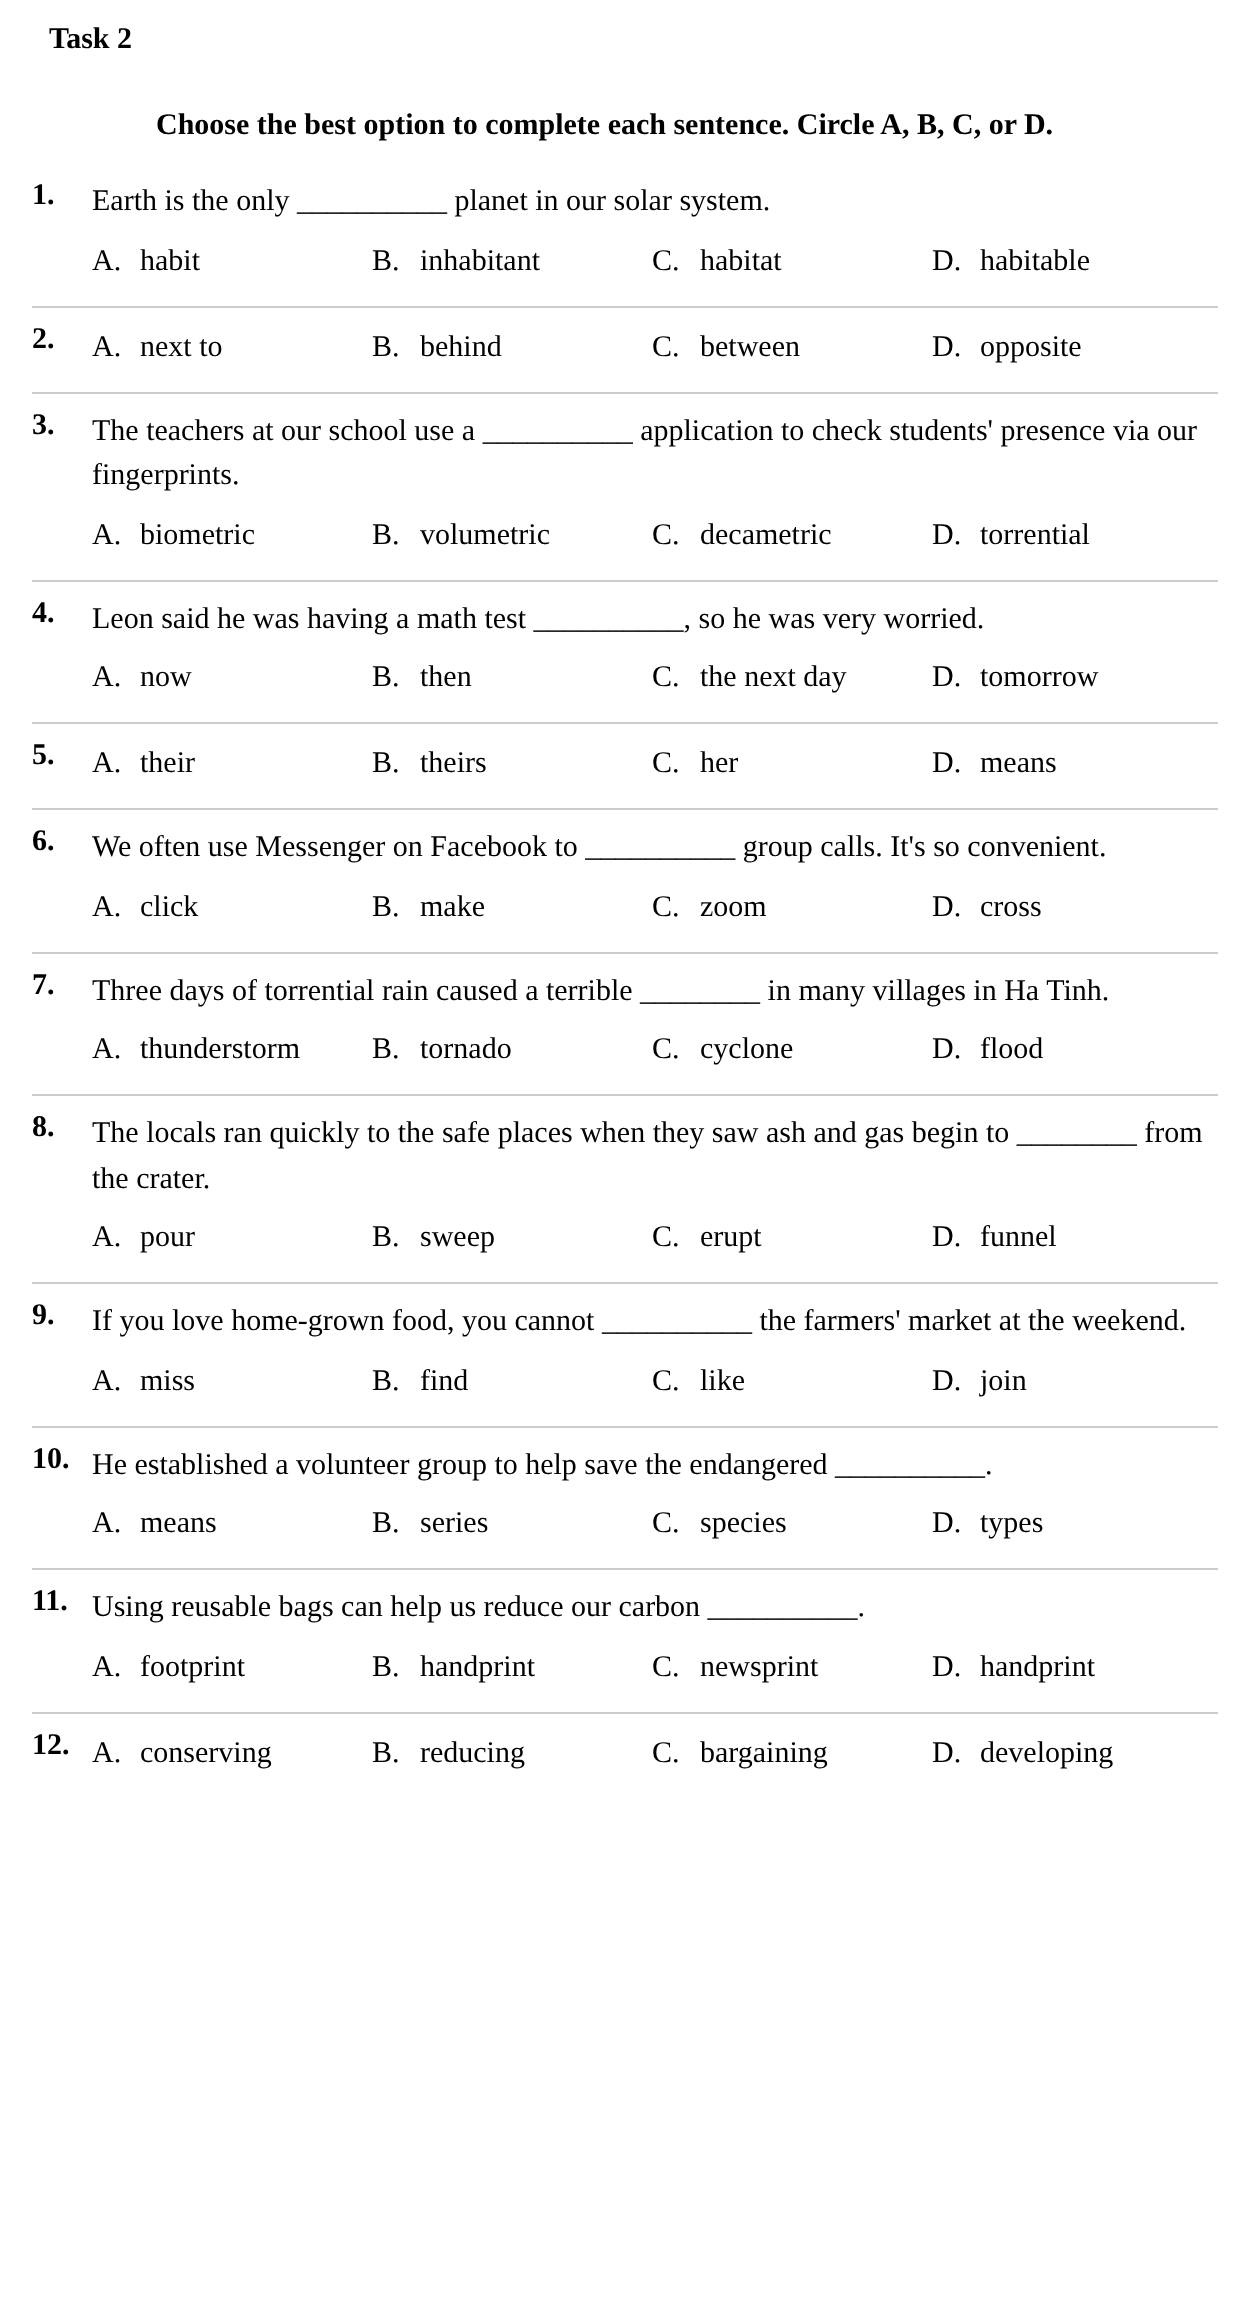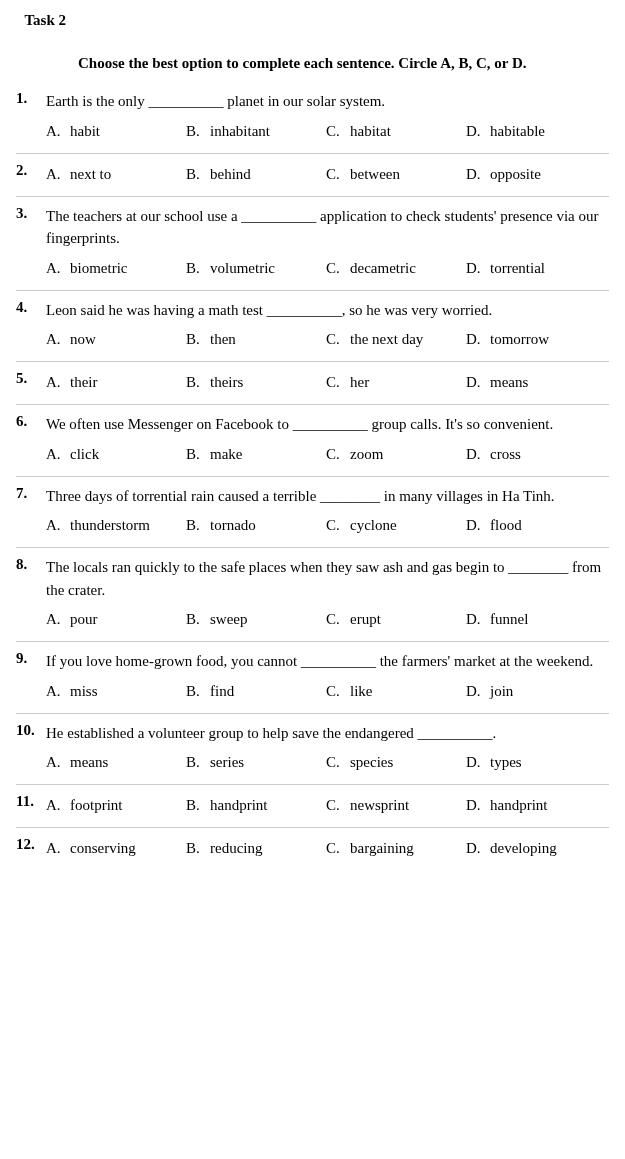--- a/index.html
+++ b/index.html
@@ -309,20 +309,21 @@
             <span class="option-letter">D.</span>
             <span class="option-text">types</span>
           </div>
         </div>
       </div>
     </div>
     <hr class="divider">
     <div class="question-block">
       <div class="q-num">11.</div>
       <div class="q-body">
+        <div class="q-text">Using reusable bags can help us reduce our carbon __________.</div>
         <div class="options">
           <div class="option">
             <span class="option-letter">A.</span>
             <span class="option-text">footprint</span>
           </div>
           <div class="option">
             <span class="option-letter">B.</span>
             <span class="option-text">handprint</span>
           </div>
           <div class="option">

